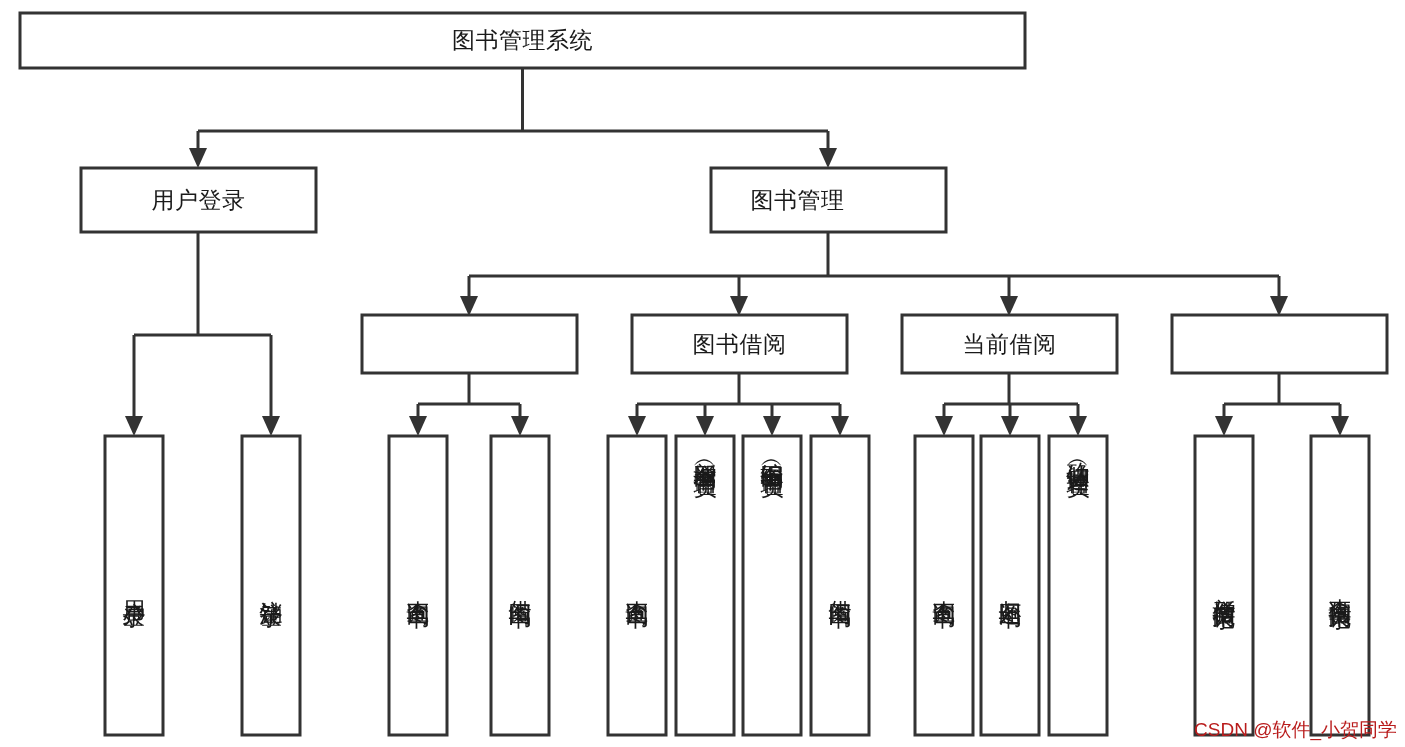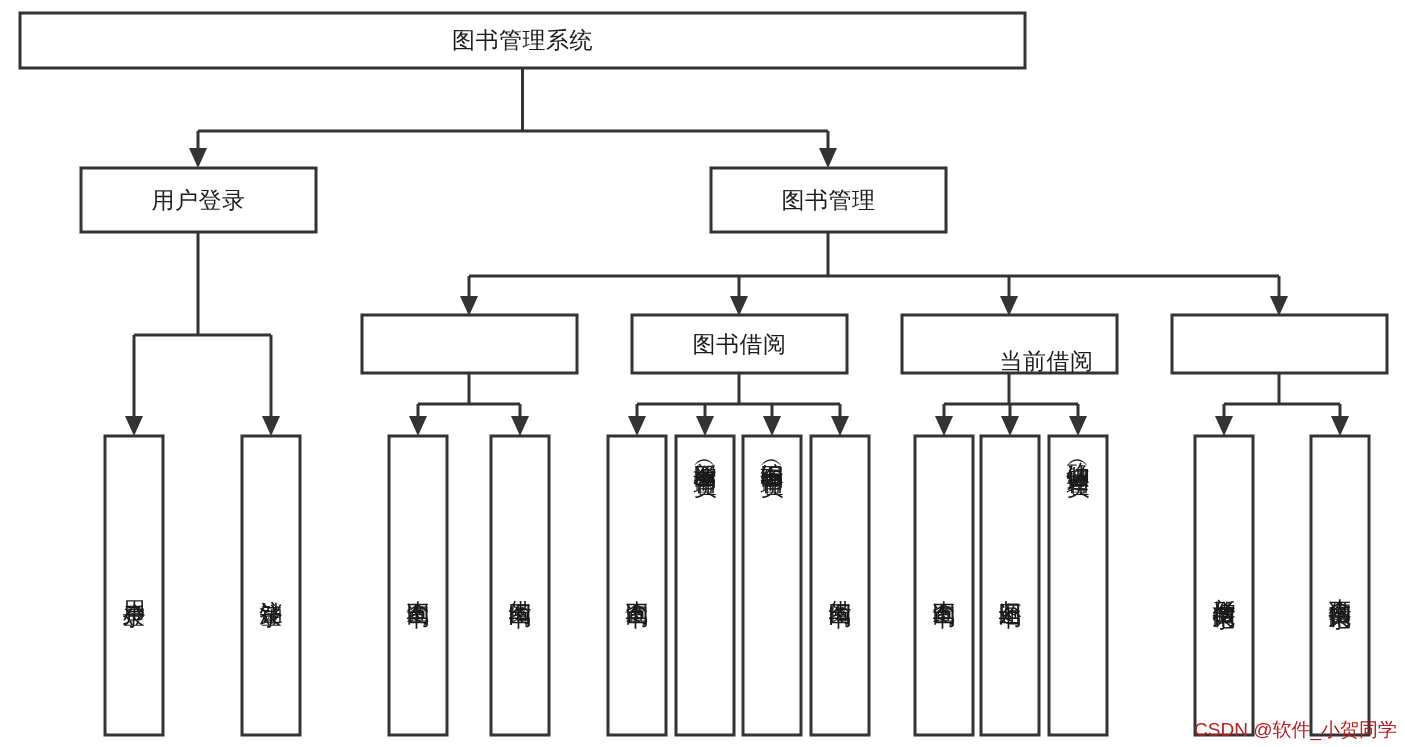--- a/index.html
+++ b/index.html
@@ -185,24 +185,24 @@
     <rect class="node-box" x="981" y="436" width="58" height="299"></rect>
     <rect class="node-box" x="1049" y="436" width="58" height="299"></rect>
 
     <rect class="node-box" x="1195" y="436" width="58" height="299"></rect>
     <rect class="node-box" x="1311" y="436" width="58" height="299"></rect>
   </svg>
 
   <div class="h-label" style="left:20px; top:13px; width:1005px; height:55px;font-family:Liberation Serif, serif;">图书管理系统</div>
 
   <div class="h-label" style="left:81px; top:168px; width:235px; height:64px;">用户登录</div>
-  <div class="h-label" style="left:711px; top:168px; width:235px; height:64px;">图书管理</div>
+  <div class="h-label" style="left:680px; top:168px; width:235px; height:64px;">图书管理</div>
 
   <div class="h-label" style="left:632px; top:315px; width:215px; height:58px;">图书借阅</div>
-  <div class="h-label" style="left:902px; top:332px; width:215px; height:58px;padding-left:37px;">当前借阅</div>
+  <div class="h-label" style="left:902px; top:315px; width:215px; height:58px;">当前借阅</div>
 
   <div class="v-label" style="left:105px; top:436px; width:58px; height:299px;">用户登录</div>
   <div class="v-label" style="left:242px; top:436px; width:58px; height:299px;">注销登录</div>
 
   <div class="v-label" style="left:389px; top:436px; width:58px; height:299px;">查询图书</div>
   <div class="v-label" style="left:491px; top:436px; width:58px; height:299px;">借阅图书</div>
 
   <div class="v-label" style="left:608px; top:436px; width:58px; height:299px;">查询图书</div>
   <div class="v-label" style="left:676px; top:436px; width:58px; height:299px; justify-content:flex-start; padding-top:8px; box-sizing:border-box;">新增图书（管理员）</div>
   <div class="v-label" style="left:743px; top:436px; width:58px; height:299px; justify-content:flex-start; padding-top:8px; box-sizing:border-box;">编辑图书（管理员）</div>

